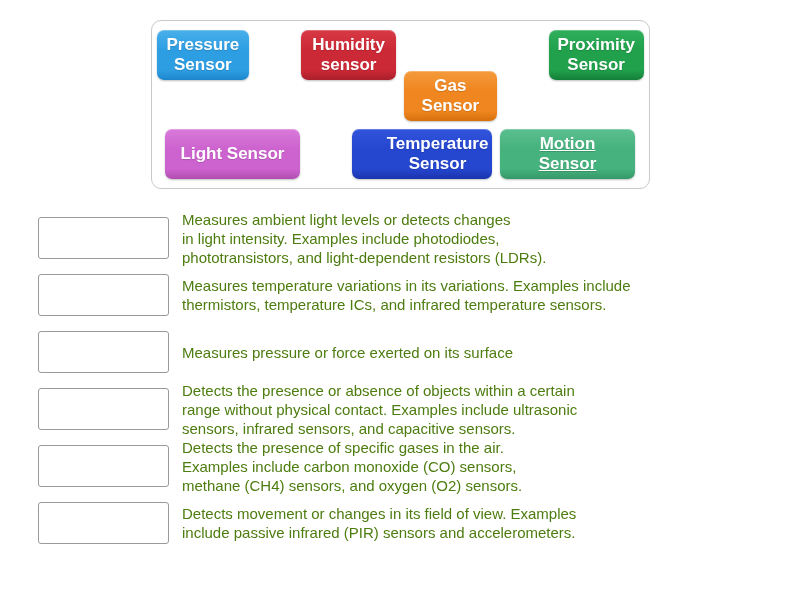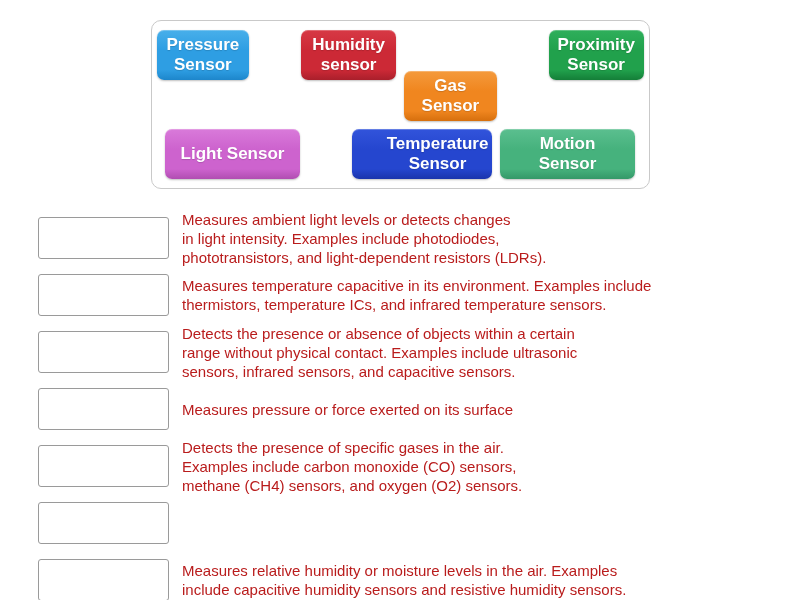--- a/index.html
+++ b/index.html
@@ -63,21 +63,21 @@
     width: 131px;
     height: 42px;
     background: #ffffff;
     border: 1px solid #9a9a9a;
     border-radius: 3px;
   }
   .desc {
     margin-left: 13px;
     font-size: 15px;
     line-height: 19px;
-    color: #b91c1c;
+    color: #4d7c0f;
     white-space: pre-line;
   }
 </style>
 </head>
 <body>
 
 <div>
 
   <div class="answer-panel">
     <div class="chip-row">
@@ -86,56 +86,53 @@
       <div class="chip w140" style="background: linear-gradient(rgb(215, 57, 69) 0%, rgb(204, 41, 54) 40%, rgb(204, 41, 54) 80%, rgb(169, 31, 43) 100%);">Humidity
 sensor</div>
       <div class="chip w137" style="background: linear-gradient(rgb(244, 154, 60) 0%, rgb(240, 134, 31) 40%, rgb(240, 134, 31) 80%, rgb(214, 111, 13) 100%); margin-top: 41px;">Gas Sensor</div>
       <div class="chip w140" style="background: linear-gradient(rgb(47, 175, 91) 0%, rgb(33, 161, 76) 40%, rgb(33, 161, 76) 80%, rgb(20, 126, 56) 100%);">Proximity
 Sensor</div>
     </div>
     <div class="chip-row">
       <div class="chip w135" style="background: linear-gradient(rgb(217, 122, 218) 0%, rgb(205, 99, 206) 40%, rgb(205, 99, 206) 80%, rgb(176, 77, 177) 100%);">Light Sensor</div>
       <div class="chip w140" style="background: linear-gradient(rgb(50, 84, 219) 0%, rgb(37, 70, 207) 40%, rgb(37, 70, 207) 80%, rgb(26, 52, 172) 100%); padding-left: 31px;">Temperature
 Sensor</div>
-      <div class="chip w135" style="background: linear-gradient(rgb(91, 191, 143) 0%, rgb(70, 178, 125) 40%, rgb(70, 178, 125) 80%, rgb(52, 152, 104) 100%);">Motion
+      <div class="chip w135" style="background: linear-gradient(rgb(91, 191, 143) 0%, rgb(70, 178, 125) 40%, rgb(70, 178, 125) 80%, rgb(52, 152, 104) 100%); text-decoration: underline;">Motion
 Sensor</div>
     </div>
   </div>
 
   <div class="match-list">
     <div class="match-row">
       <div class="drop-box"></div>
       <div class="desc">Measures ambient light levels or detects changes
 in light intensity. Examples include photodiodes,
 phototransistors, and light-dependent resistors (LDRs).</div>
     </div>
     <div class="match-row">
       <div class="drop-box"></div>
-      <div class="desc">Measures temperature capacitive in its environment. Examples include
+      <div class="desc">Measures temperature variations in its variations. Examples include
 thermistors, temperature ICs, and infrared temperature sensors.</div>
+    </div>
+    <div class="match-row">
+      <div class="drop-box"></div>
+      <div class="desc">Measures pressure or force exerted on its surface</div>
     </div>
     <div class="match-row">
       <div class="drop-box"></div>
       <div class="desc">Detects the presence or absence of objects within a certain
 range without physical contact. Examples include ultrasonic
 sensors, infrared sensors, and capacitive sensors.</div>
     </div>
     <div class="match-row">
       <div class="drop-box"></div>
-      <div class="desc">Measures pressure or force exerted on its surface</div>
-    </div>
-    <div class="match-row">
-      <div class="drop-box"></div>
       <div class="desc">Detects the presence of specific gases in the air.
 Examples include carbon monoxide (CO) sensors,
 methane (CH4) sensors, and oxygen (O2) sensors.</div>
     </div>
     <div class="match-row">
       <div class="drop-box"></div>
-    </div>
-    <div class="match-row">
-      <div class="drop-box"></div>
-      <div class="desc">Measures relative humidity or moisture levels in the air. Examples
-include capacitive humidity sensors and resistive humidity sensors.</div>
+      <div class="desc">Detects movement or changes in its field of view. Examples
+include passive infrared (PIR) sensors and accelerometers.</div>
     </div>
   </div>
 
 </div>
 
 </body></html>

